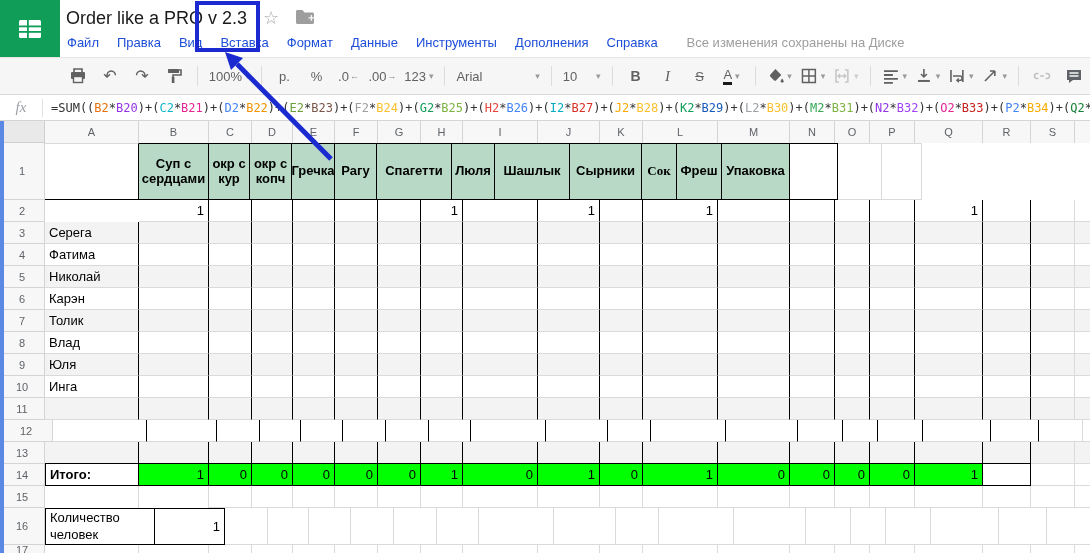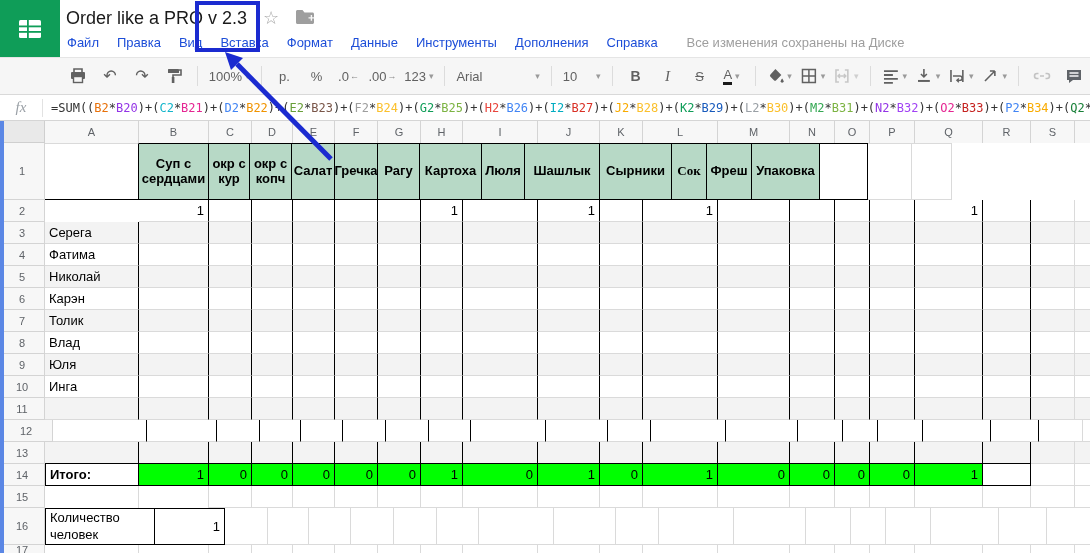--- a/index.html
+++ b/index.html
@@ -239,24 +239,23 @@
         <div class="colhdr" style="width: 48px;">R</div>
         <div class="colhdr" style="width: 44px;">S</div>
         <div class="colhdr" style="width: 40px;"></div>
       </div>
       <div class="gridrow" style="height: 57px;">
         <div class="rowhdr" style="width: 45px;">1</div>
         <div class="cell" style="width: 94px; background: rgb(255, 255, 255); border-right: 1px solid rgb(0, 0, 0); border-top: 1px solid rgb(218, 218, 218); border-bottom: 1px solid rgb(0, 0, 0);"></div>
         <div class="cell hdr" style="width: 70px; background: rgb(183, 217, 198); border-right: 1px solid rgb(0, 0, 0); border-top: 1px solid rgb(0, 0, 0); border-bottom: 1px solid rgb(0, 0, 0);">Суп с сердцами</div>
         <div class="cell hdr" style="width: 41px; background: rgb(183, 217, 198); border-right: 1px solid rgb(0, 0, 0); border-top: 1px solid rgb(0, 0, 0); border-bottom: 1px solid rgb(0, 0, 0);">окр с кур</div>
         <div class="cell hdr" style="width: 42px; background: rgb(183, 217, 198); border-right: 1px solid rgb(0, 0, 0); border-top: 1px solid rgb(0, 0, 0); border-bottom: 1px solid rgb(0, 0, 0);">окр с копч</div>
-        <div class="cell hdr" style="width: 43px; background: rgb(183, 217, 198); border-right: 1px solid rgb(0, 0, 0); border-top: 1px solid rgb(0, 0, 0); border-bottom: 1px solid rgb(0, 0, 0);">Салат</div>
         <div class="cell hdr" style="width: 43px; background: rgb(183, 217, 198); border-right: 1px solid rgb(0, 0, 0); border-top: 1px solid rgb(0, 0, 0); border-bottom: 1px solid rgb(0, 0, 0);">Гречка</div>
         <div class="cell hdr" style="width: 42px; background: rgb(183, 217, 198); border-right: 1px solid rgb(0, 0, 0); border-top: 1px solid rgb(0, 0, 0); border-bottom: 1px solid rgb(0, 0, 0);">Рагу</div>
-        <div class="cell hdr" style="width: 62px; background: rgb(183, 217, 198); border-right: 1px solid rgb(0, 0, 0); border-top: 1px solid rgb(0, 0, 0); border-bottom: 1px solid rgb(0, 0, 0);">Картоха</div>
+        <div class="cell hdr" style="width: 75px; background: rgb(183, 217, 198); border-right: 1px solid rgb(0, 0, 0); border-top: 1px solid rgb(0, 0, 0); border-bottom: 1px solid rgb(0, 0, 0);">Спагетти</div>
         <div class="cell hdr" style="width: 43px; background: rgb(183, 217, 198); border-right: 1px solid rgb(0, 0, 0); border-top: 1px solid rgb(0, 0, 0); border-bottom: 1px solid rgb(0, 0, 0);">Люля</div>
         <div class="cell hdr" style="width: 75px; background: rgb(183, 217, 198); border-right: 1px solid rgb(0, 0, 0); border-top: 1px solid rgb(0, 0, 0); border-bottom: 1px solid rgb(0, 0, 0);">Шашлык</div>
         <div class="cell hdr" style="width: 72px; background: rgb(183, 217, 198); border-right: 1px solid rgb(0, 0, 0); border-top: 1px solid rgb(0, 0, 0); border-bottom: 1px solid rgb(0, 0, 0);">Сырники</div>
         <div class="cell hdr" style="width: 35px; background: rgb(183, 217, 198); border-right: 1px solid rgb(0, 0, 0); border-top: 1px solid rgb(0, 0, 0); border-bottom: 1px solid rgb(0, 0, 0); font-family: Liberation Serif, serif;">Сок</div>
         <div class="cell hdr" style="width: 45px; background: rgb(183, 217, 198); border-right: 1px solid rgb(0, 0, 0); border-top: 1px solid rgb(0, 0, 0); border-bottom: 1px solid rgb(0, 0, 0);">Фреш</div>
         <div class="cell hdr" style="width: 68px; background: rgb(183, 217, 198); border-right: 1px solid rgb(0, 0, 0); border-top: 1px solid rgb(0, 0, 0); border-bottom: 1px solid rgb(0, 0, 0);">Упаковка</div>
         <div class="cell" style="width: 48px; background: rgb(255, 255, 255); border-right: 1px solid rgb(0, 0, 0); border-top: 1px solid rgb(0, 0, 0); border-bottom: 1px solid rgb(0, 0, 0);"></div>
         <div class="cell" style="width: 44px; background: rgb(255, 255, 255); border-top: 1px solid rgb(218, 218, 218);"></div>
         <div class="cell" style="width: 40px; background: rgb(255, 255, 255); border-top: 1px solid rgb(218, 218, 218);"></div>
       </div>

